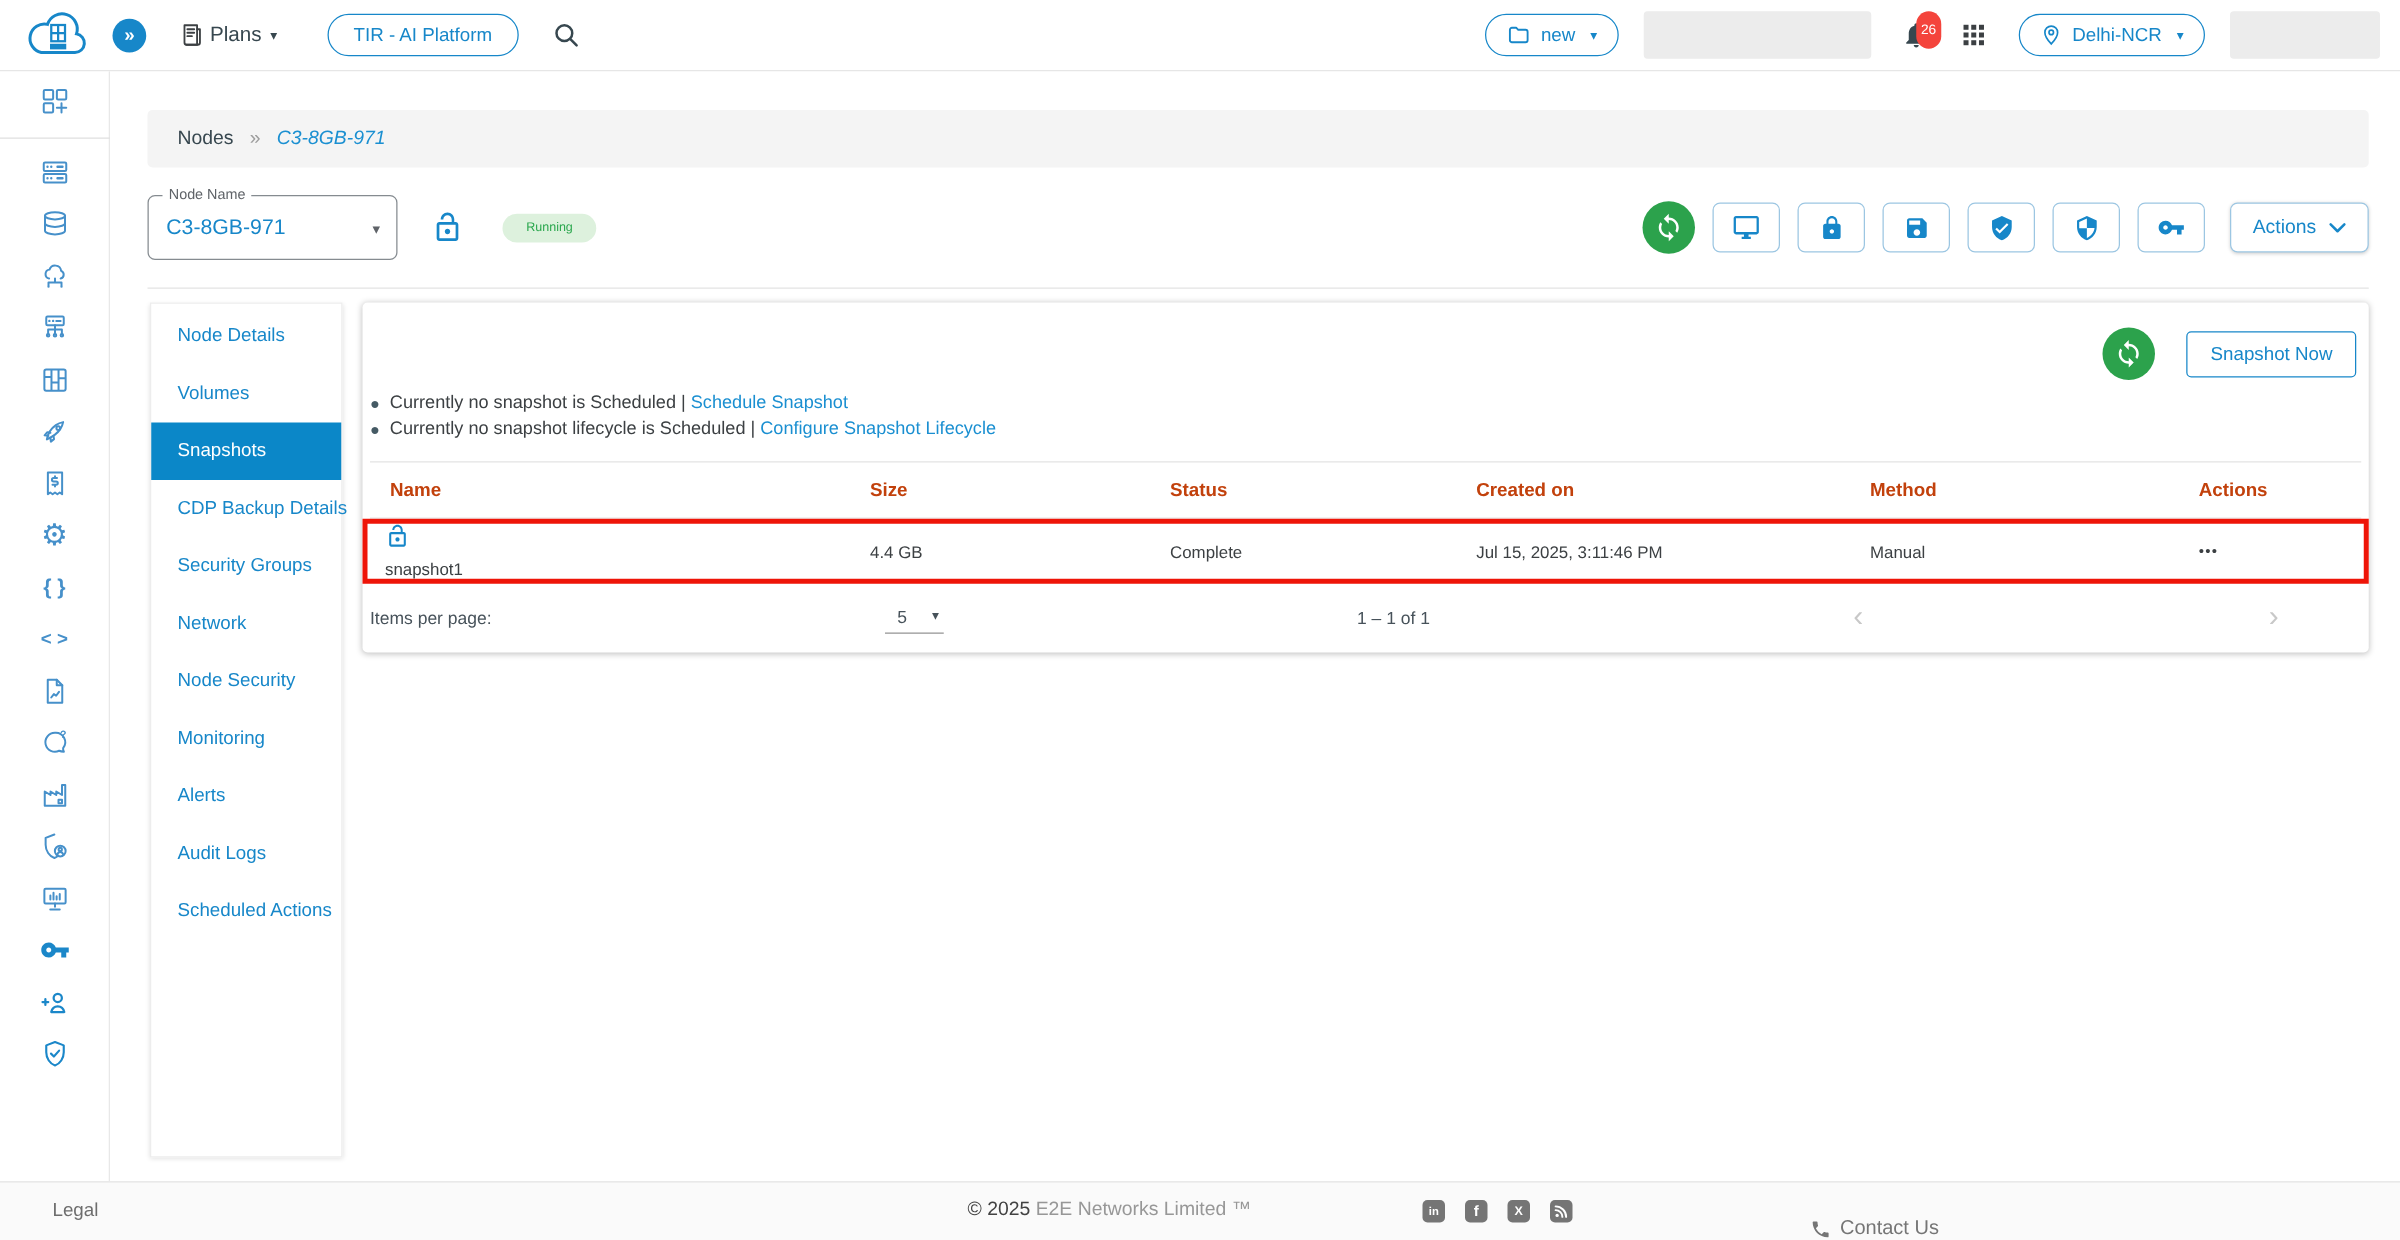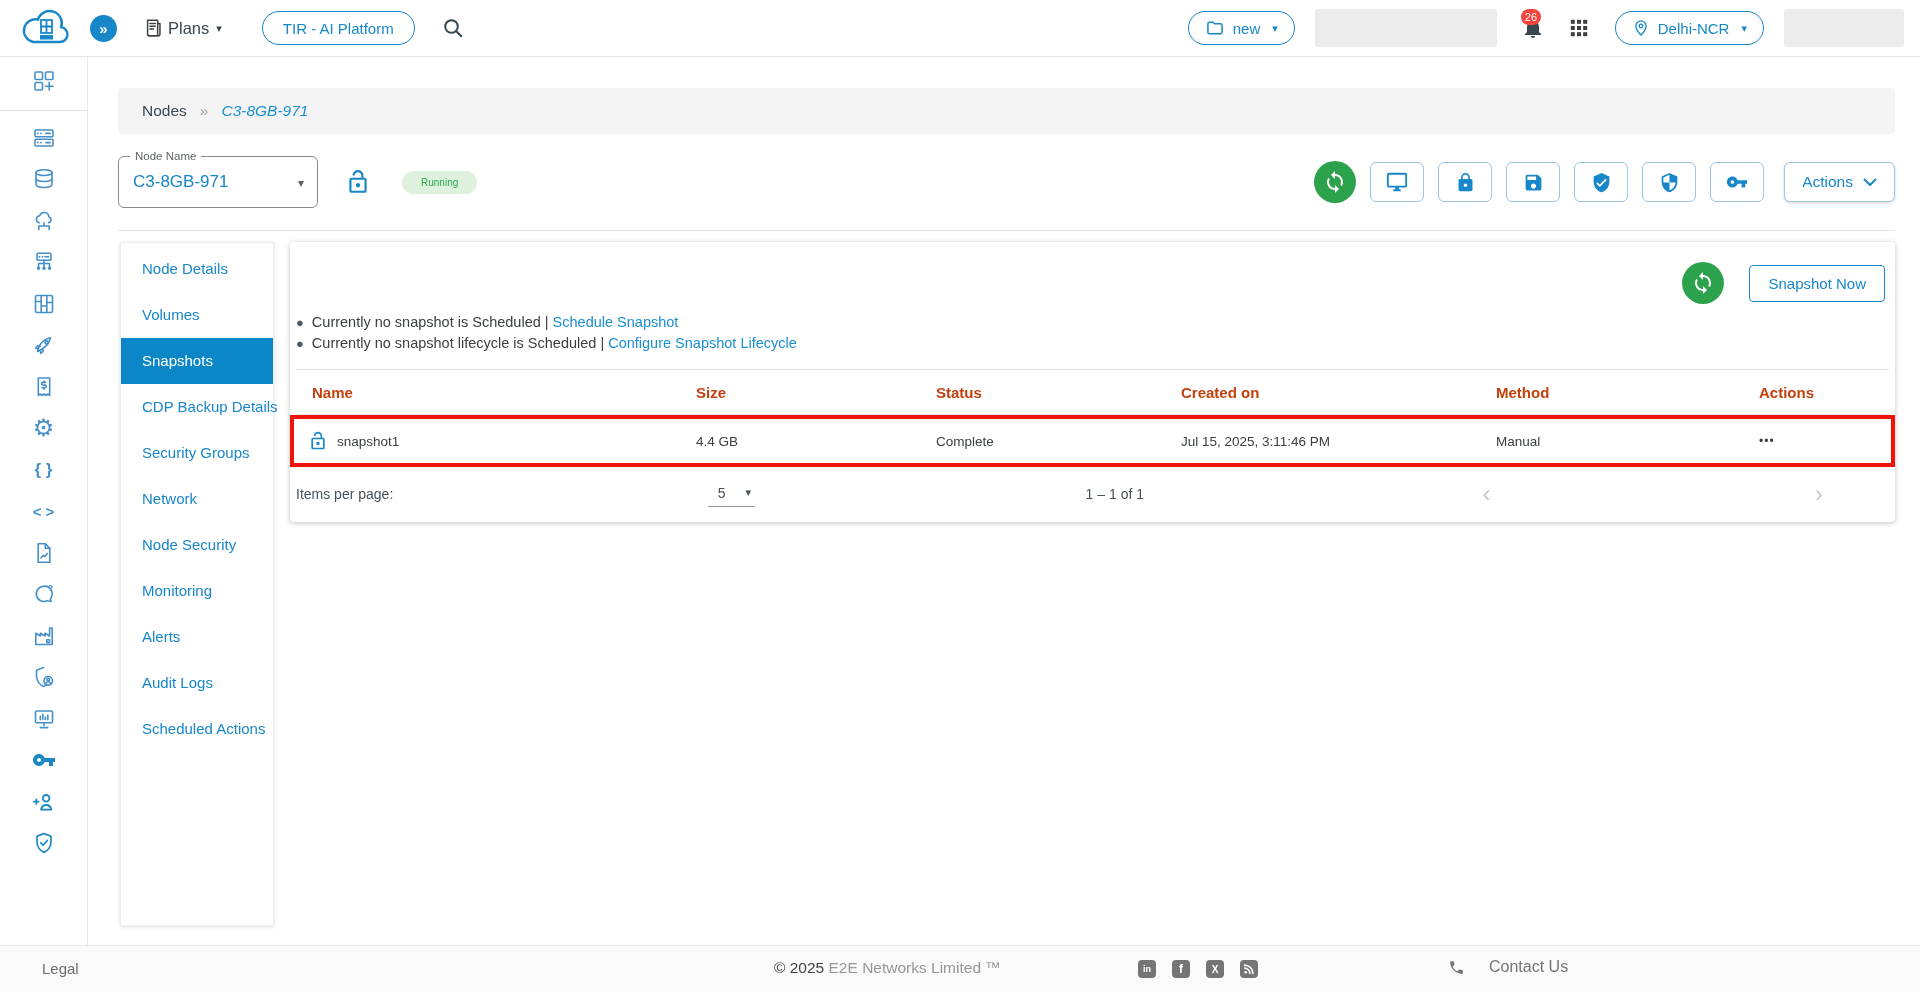--- a/index.html
+++ b/index.html
@@ -11,21 +11,21 @@
   .caret { font-size:11px; color:#37474f; margin-left:4px; }
   .pill { display:flex; align-items:center; gap:8px; height:34px; border:1.5px solid #1787c9; border-radius:18px; padding:0 16px; color:#1787c9; font-size:15px; background:#fff; cursor:pointer; white-space:nowrap; }
   .pill .caret { color:#1787c9; }
   .tir-pill { margin-left:40px; padding:0 20px; }
   .search-wrap { margin-left:26px; cursor:pointer; display:flex; }
   .nav-right { margin-left:auto; display:flex; align-items:center; gap:20px; }
   .redacted { background:#ececec; border-radius:3px; }
   .redact-1 { width:182px; height:38px; }
   .redact-2 { width:120px; height:38px; }
   .bell-wrap { position:relative; margin:0 4px; cursor:pointer; display:flex; }
-  .badge { position:absolute; top:-7px; left:0; min-width:19px; height:16px; border-radius:10px; background:#f4443c; color:#fff; font-size:11px; display:flex; align-items:center; justify-content:center; padding:0 4px; }
+  .badge { position:absolute; top:-7px; left:12px; min-width:19px; height:30px; border-radius:10px; background:#f4443c; color:#fff; font-size:11px; display:flex; align-items:center; justify-content:center; padding:0 4px; }
   .apps-wrap { cursor:pointer; display:flex; margin-right:6px; }
 
   .sidebar { position:absolute; top:57px; left:0; width:88px; bottom:47px; background:#fff; border-right:1px solid #e8e8e8; display:flex; flex-direction:column; align-items:center; padding-top:11px; }
   .side-item { width:40px; height:26px; display:flex; align-items:center; justify-content:center; cursor:pointer; margin-bottom:15.5px; }
   .side-div { width:88px; border-top:1px solid #e0e0e0; margin:0 0 14px 0; }
   .glyph-icon { color:#4690ca; font-weight:bold; }
 
   .main { position:absolute; top:57px; left:88px; right:0; bottom:47px; background:#fff; }
   .breadcrumb-bar { margin:31px 25px 0 30px; height:46px; background:#f4f4f4; border-radius:4px; display:flex; align-items:center; padding-left:24px; font-size:15.5px; }
   .bc-root { color:#37474f; }
@@ -57,36 +57,36 @@
   .notices { padding-left:6px; margin-top:4px; }
   .notice-line { font-size:14.5px; color:#3c4043; line-height:21px; display:flex; align-items:center; gap:8px; }
   .bullet { color:#455a64; font-size:13px; }
   .notice-link { color:#1a8fd1; cursor:pointer; }
 
   .snap-table { margin:15px 6px 0 6px; }
   .t-head, .t-row { display:grid; grid-template-columns:400px 240px 245px 315px 263px 1fr; align-items:center; }
   .t-head { height:46px; border-top:1px solid #e4e4e4; border-bottom:1px solid #e4e4e4; font-size:15px; color:#c2410c; font-weight:bold; }
   .t-head > div:first-child { padding-left:16px; }
   .t-row { height:52px; font-size:13.5px; color:#3c4043; border:4px solid #ee1508; margin:0 -6px; padding:0 2px; background:#fff; }
-  .name-cell { display:flex; align-items:center; gap:9px; padding-left:12px; }
+  .name-cell { display:flex; align-items:flex-start; gap:9px; padding-left:12px;flex-direction:column; }
   .more-dots { font-size:12px; letter-spacing:1px; color:#3c4043; cursor:pointer; }
 
   .paginator { display:flex; justify-content:space-between; align-items:center; height:54px; padding-right:54px; font-size:14px; color:#47525a; gap:21px; }
   .per-page-select { display:flex; align-items:center; gap:16px; border-bottom:1px solid #949494; padding:3px 4px 5px 10px; margin-left:14px; cursor:pointer; }
   .per-page-select .caret { color:#47525a; }
   .range-label { margin:0 26px 0 30px; }
   .pg-chev { font-size:24px; color:#c8c8c8; line-height:20px; padding:0 12px; cursor:default; }
 
   .footer { position:absolute; bottom:0; left:0; width:1920px; height:47px; background:#fafafa; border-top:1px solid #e4e4e4; }
   .footer-legal { position:absolute; left:42px; top:14px; font-size:15px; color:#6d6d6d; cursor:pointer; }
   .footer-copy { position:absolute; left:774px; top:13px; font-size:15.5px; color:#424242; }
   .footer-company { color:#979797; cursor:pointer; }
   .socials { position:absolute; left:1138px; top:14px; display:flex; gap:16px; }
   .soc { width:18px; height:18px; border-radius:4px; background:#757575; color:#fff; display:flex; align-items:center; justify-content:center; font-size:9px; font-weight:bold; cursor:pointer; }
-  .contact { position:absolute; left:1448px; top:12px; display:flex; align-items:flex-end; gap:24px; color:#757575; font-size:16px; cursor:pointer; }
+  .contact { position:absolute; left:1448px; top:28px; display:flex; align-items:flex-end; gap:7px; color:#757575; font-size:16px; cursor:pointer; }
 </style>
 </head>
 <body>
 
 <div class="navbar">
   <div class="logo-wrap">
     <svg width="52" height="44" viewBox="0 0 52 44">
       <path d="M13 36h27a7.5 7.5 0 0 0 1.2-14.9A12 12 0 0 0 18 13.5 9.5 9.5 0 0 0 13 36z" fill="none" stroke="#1787c9" stroke-width="2.4"></path>
       <rect x="21" y="14" width="11" height="13" fill="none" stroke="#1787c9" stroke-width="1.8"></rect>
       <path d="M26.5 14v13M21 20.5h11" stroke="#1787c9" stroke-width="1.8"></path>

